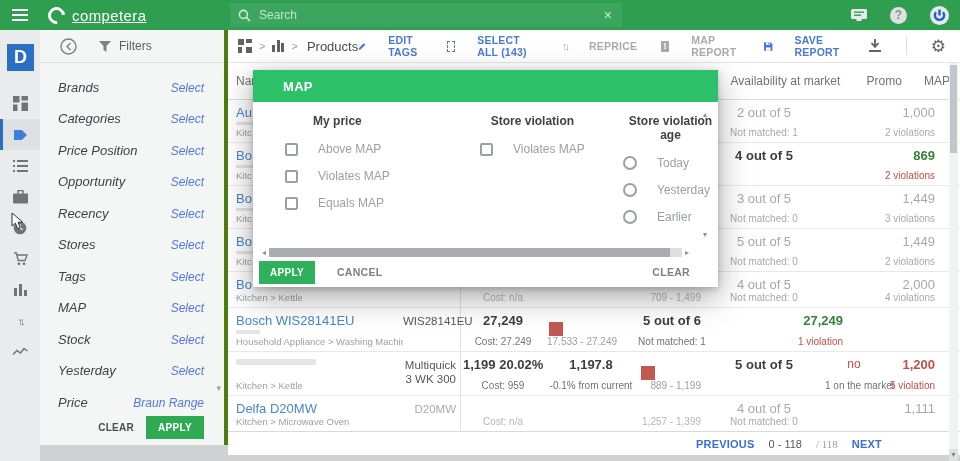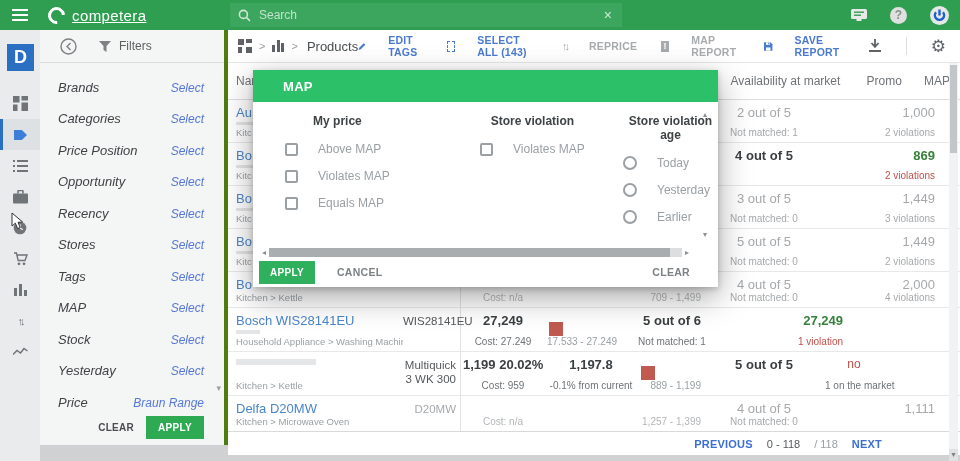--- a/index.html
+++ b/index.html
@@ -92,21 +92,21 @@
   .dim .sub { color:#b3b6b9; }
   .val-green { color:#37823a !important; }
   .val-red { color:#c0504a !important; }
   .red-square { width:14px; height:14px; background:#c05a50; margin-left:2px; }
   .range { text-align:right; }
   .info-glyph { font-size:10px; color:#9aa0a4; margin-right:2px; }
 
   .pagination { height:23px; display:flex; align-items:center; justify-content:flex-end; gap:14px; padding-right:78px; background:#fff; font-size:11px; }
   .pag-link { color:#3b6fd4; font-weight:bold; cursor:pointer; letter-spacing:.2px; }
   .pag-range { color:#55595c; }
-  .pag-total { color:#9aa0a4; }
+  .pag-total { color:#9aa0a4;font-family:Liberation Serif, serif; }
   .bottom-strip { position:absolute; left:0; right:0; bottom:0; height:6px; background:#cfd1d2; }
 
   
   .vscroll { position:absolute; right:2px; top:33px; bottom:0; width:9px; background:#f1f2f3; }
   .vscroll .thumb { position:absolute; top:2px; left:1px; width:7px; height:88px; background:#c3c6c8; }
   .vscroll .arrow { position:absolute; bottom:0; left:0; width:9px; height:12px; background:#dfe1e2; color:#7d8184; font-size:8px; text-align:center; line-height:12px; }
 
   
   .modal { position:absolute; left:253px; top:70px; width:465px; height:217px; background:#fff; box-shadow:0 10px 30px rgba(0,0,0,.35), 0 2px 6px rgba(0,0,0,.2); z-index:50; }
   .modal-head { height:32px; background:#2cc168; color:#fff; font-size:13px; font-weight:bold; display:flex; align-items:center; padding-left:30px; letter-spacing:.3px; }
@@ -525,20 +525,24 @@
           <span class="sub range">889 - 1,199</span>
         </div>
       <div class="c-avail">
           <span class="big">5 out of 5</span>
           <span class="sub dark"></span>
         </div>
       <div class="c-promo">
           <span class="big val-red" style="font-weight:normal;font-size:12px">no</span>
           <span class="sub dark">1 on the market</span>
         </div>
+      <div class="c-map">
+          <span class="big val-red">1,200</span>
+          <span class="sub val-red">5 violation</span>
+        </div>
     </div>
 
     <div class="trow dim" style="height:36px; border-bottom-color:#d9d9d9">
       <div class="c-name">
           <a class="plink" href="#">Delfa D20MW</a>
           <span class="cat">Kitchen &gt; Microwave Oven</span>
         </div>
       <div class="c-sku">D20MW</div>
       <div class="c-price">
           <span></span>

